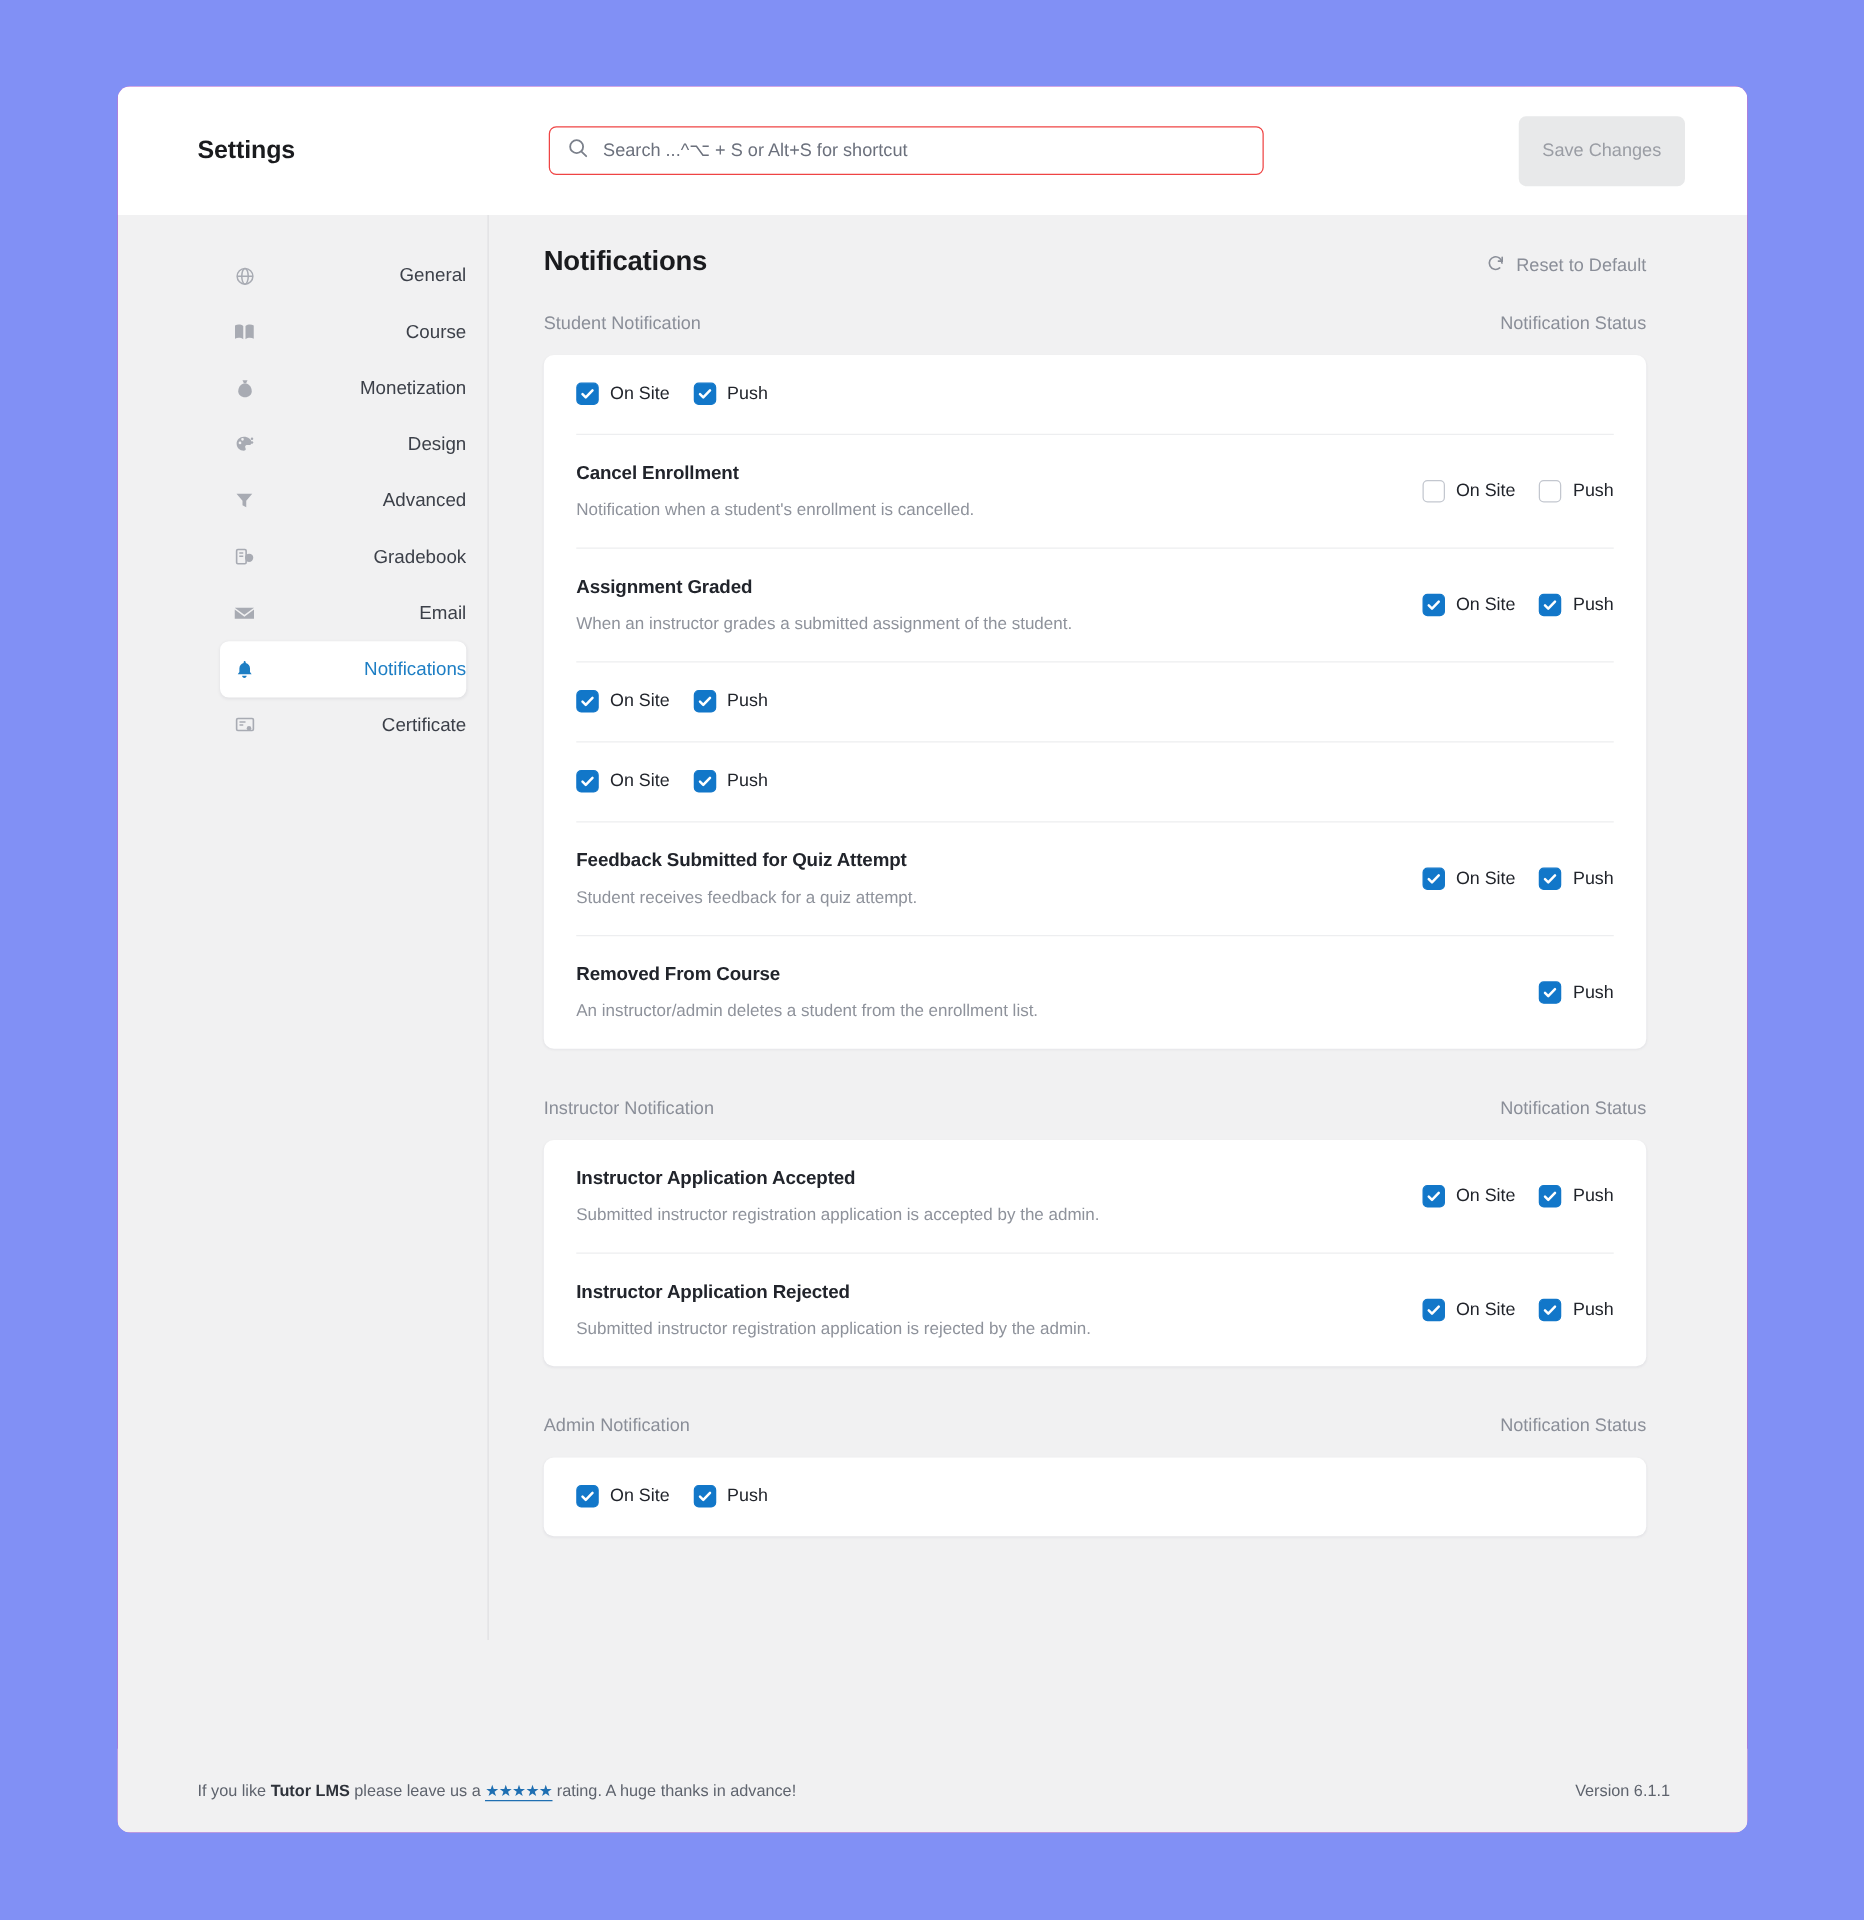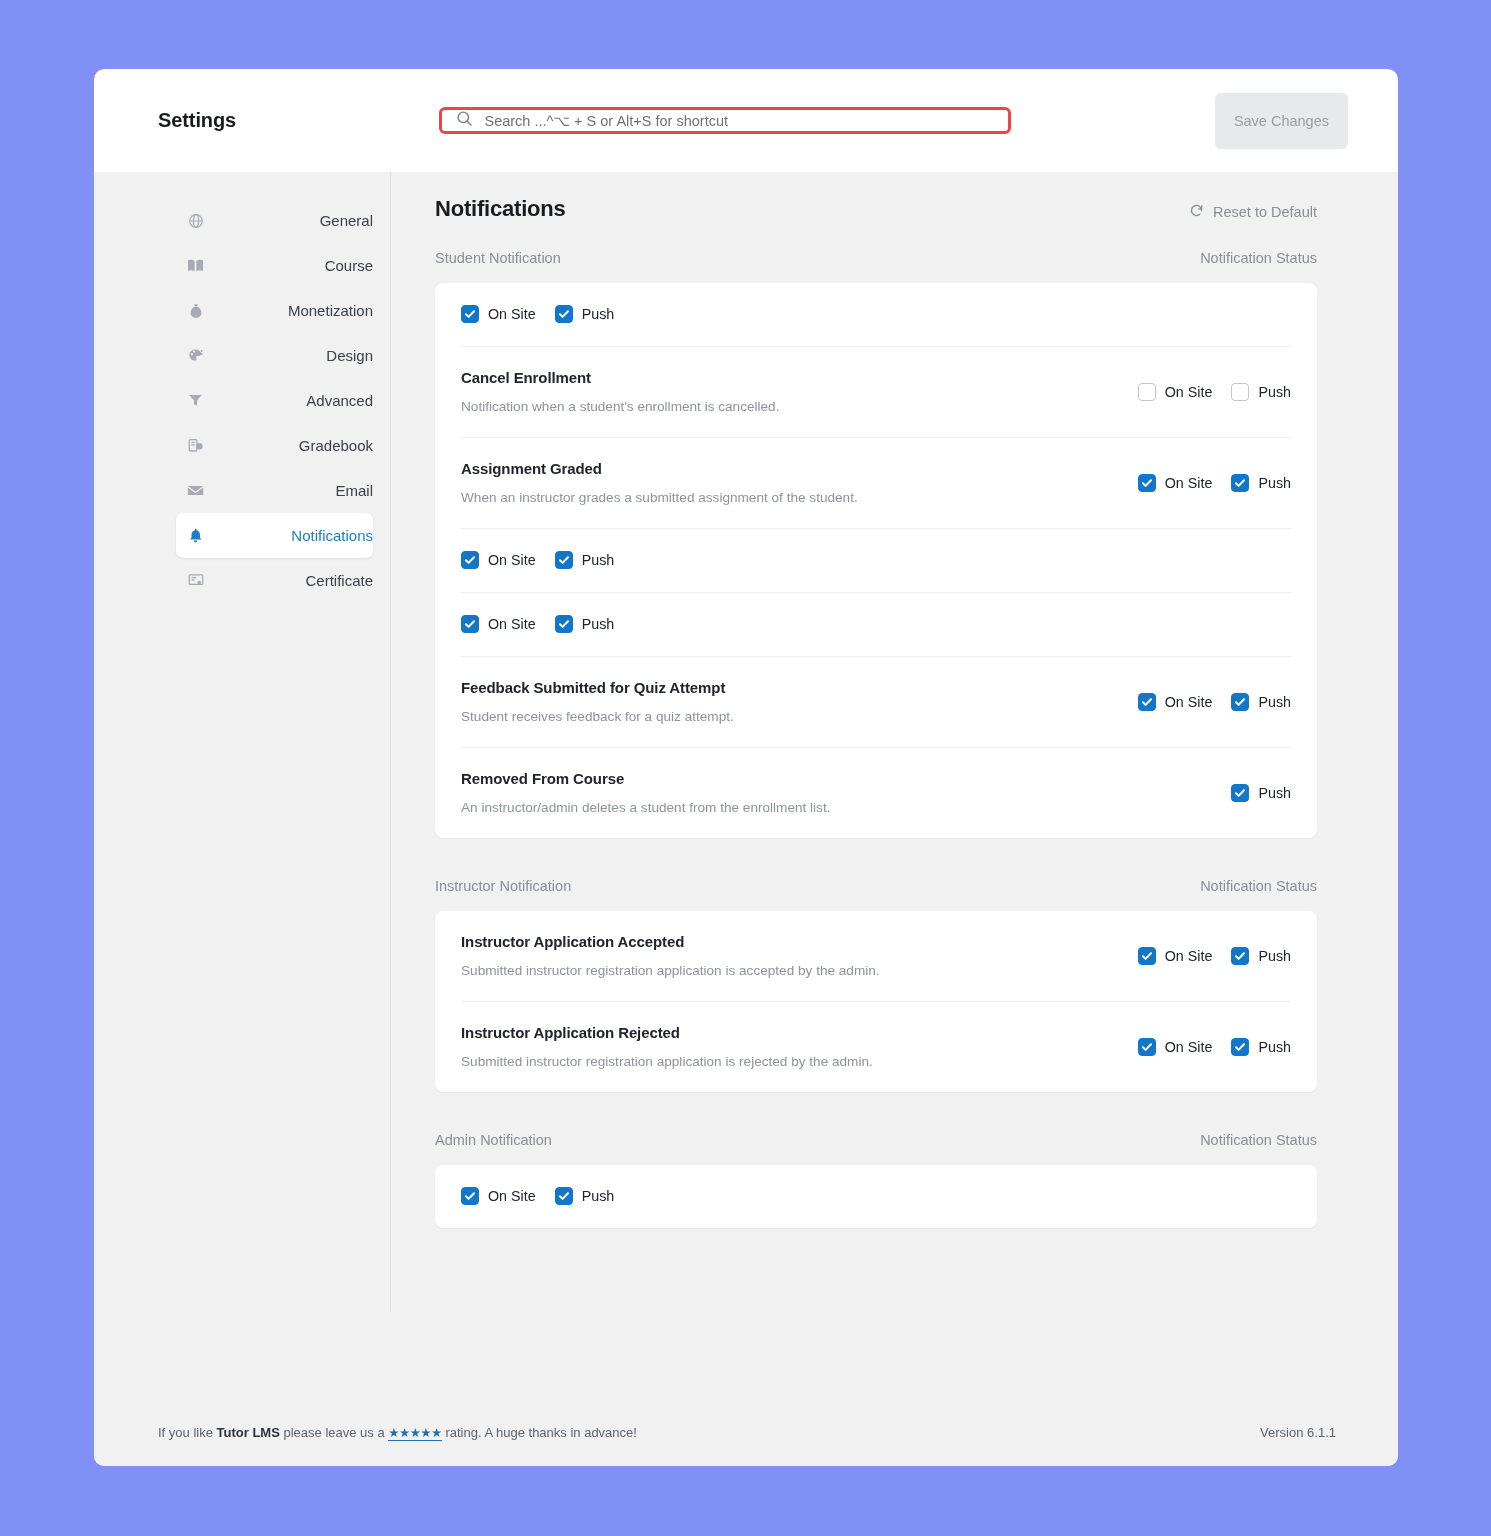--- a/index.html
+++ b/index.html
@@ -38,22 +38,22 @@
     letter-spacing: -0.1px;
     white-space: nowrap;
   }
   .search-wrap {
     flex: 1;
     display: flex;
     justify-content: center;
   }
   .search-box {
     width: 572px;
-    height: 27px;
-    border: 3px solid #ef4444;
+    height: 39px;
+    border: 1px solid #ef4444;
     border-radius: 6px;
     background: #fff;
     display: flex;
     align-items: center;
     padding: 0 14px;
     gap: 11px;
   }
   .search-box svg { flex: 0 0 auto; }
   .search-input {
     border: none;

